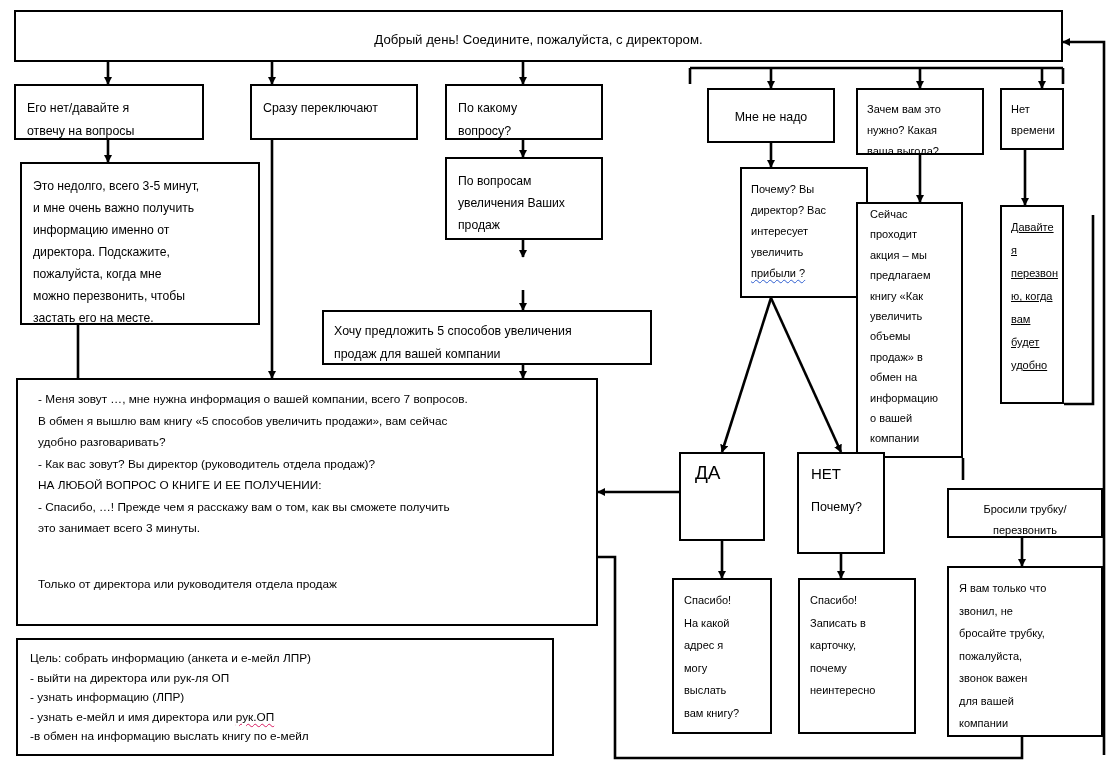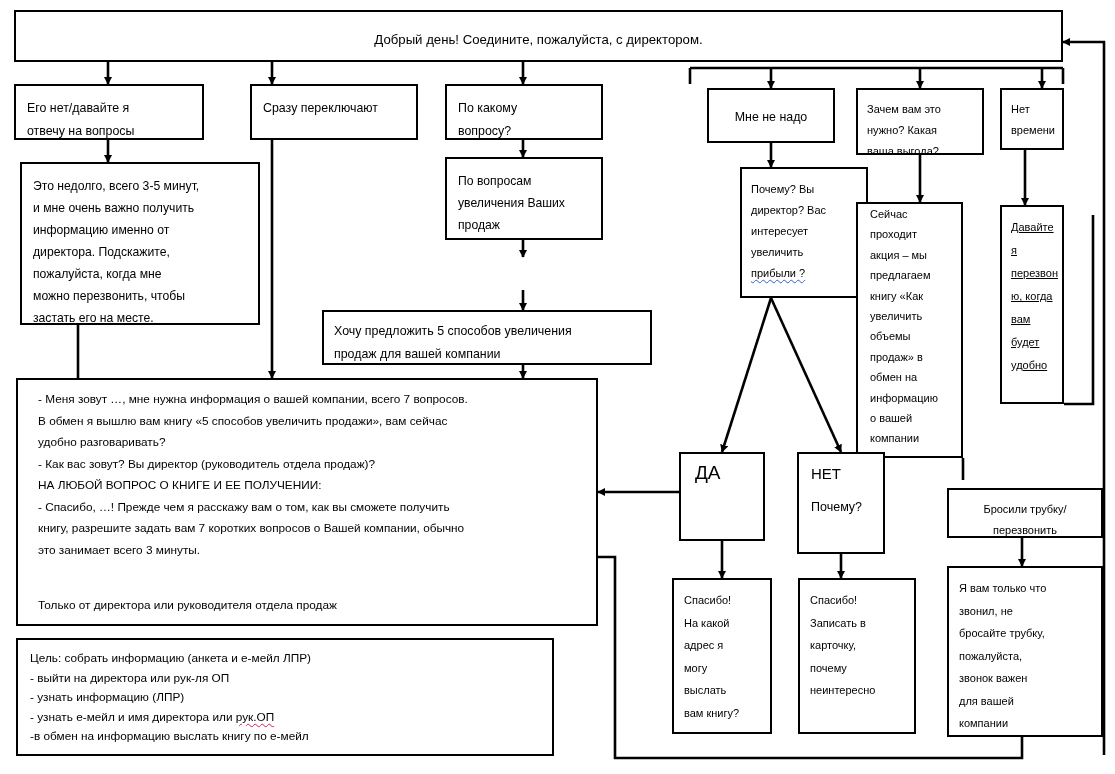--- a/index.html
+++ b/index.html
@@ -161,21 +161,20 @@
 продаж для вашей компании</span>
   </div>
 
   <div class="node" style="left:16px; top:378px; width:582px; height:248px; padding:9px 12px 0 20px;">
     <span class="txt t115">- Меня зовут …, мне нужна информация о вашей компании, всего 7 вопросов.</span>
     <span class="txt t115">В обмен я вышлю вам книгу «5 способов увеличить продажи», вам сейчас</span>
     <span class="txt t115">удобно разговаривать?</span>
     <span class="txt t115">- Как вас зовут? Вы директор (руководитель отдела продаж)?</span>
     <span class="txt t115">НА ЛЮБОЙ ВОПРОС О КНИГЕ И ЕЕ ПОЛУЧЕНИИ:</span>
     <span class="txt t115">- Спасибо, …! Прежде чем я расскажу вам о том, как вы сможете получить</span>
-    <span class="txt t115">книгу, разрешите задать вам 7 коротких вопросов о Вашей компании, обычно</span>
     <span class="txt t115">это занимает всего 3 минуты.</span>
     <span class="txt t115" style="line-height:34px;">&nbsp;</span>
     <span class="txt t115">Только от директора или руководителя отдела продаж</span>
   </div>
 
   <div class="node" style="left:16px; top:638px; width:538px; height:118px; padding:9px 12px 0 12px;">
     <span class="txt t115 tight">Цель: собрать информацию (анкета и е-мейл ЛПР)</span>
     <span class="txt t115 tight">- выйти на директора или рук-ля ОП</span>
     <span class="txt t115 tight">- узнать информацию (ЛПР)</span>
     <span class="txt t115 tight"><span>- узнать е-мейл и имя директора или </span><span class="sq-red">рук.ОП</span></span>

